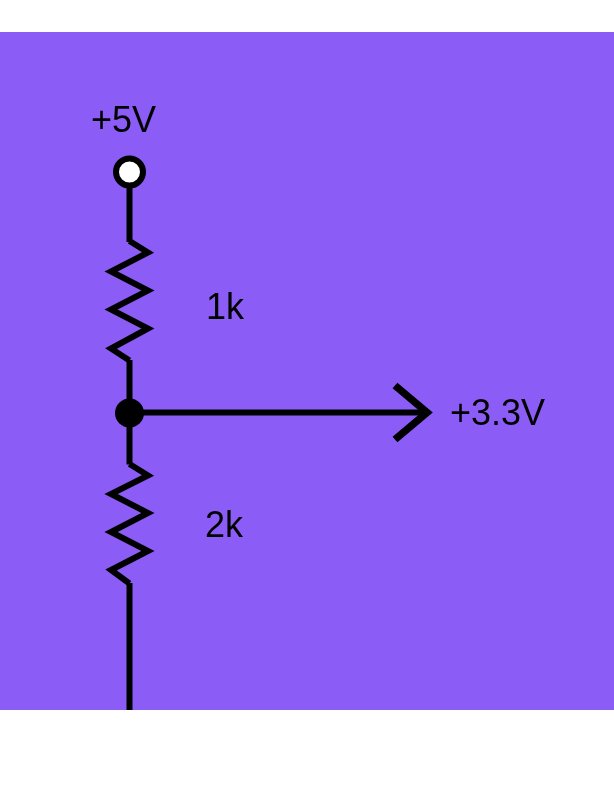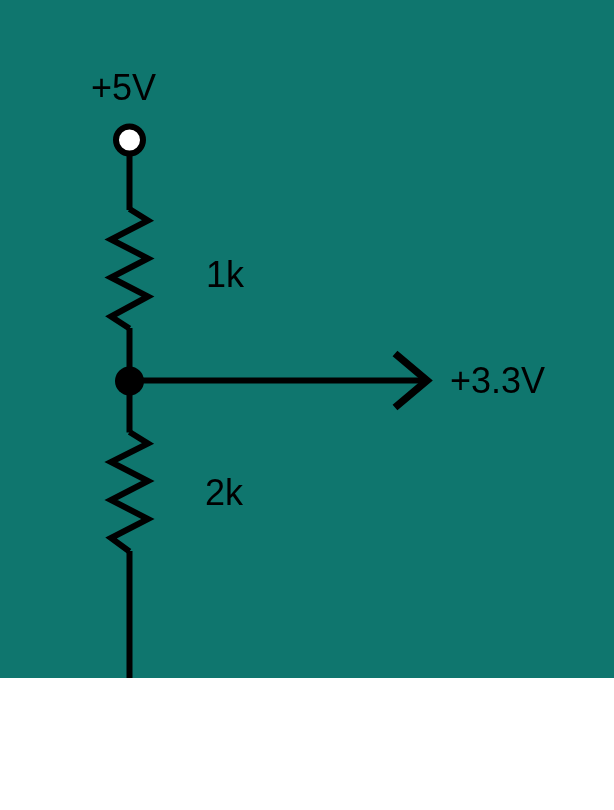--- a/index.html
+++ b/index.html
@@ -9,22 +9,23 @@
   body {
     width: 614px;
     height: 810px;
     background: #ffffff;
     font-family: "Liberation Sans", sans-serif;
   }
   .canvas {
     position: relative;
     width: 614px;
     height: 678px;
-    background: #0f766e;
+    background: #8b5cf6;
     overflow: hidden;
+    margin-top: 32px;
   }
   svg {
     display: block;
   }
   svg text {
     font-family: "Liberation Sans", sans-serif;
     font-size: 36px;
     fill: #000000;
     stroke: none;
   }

